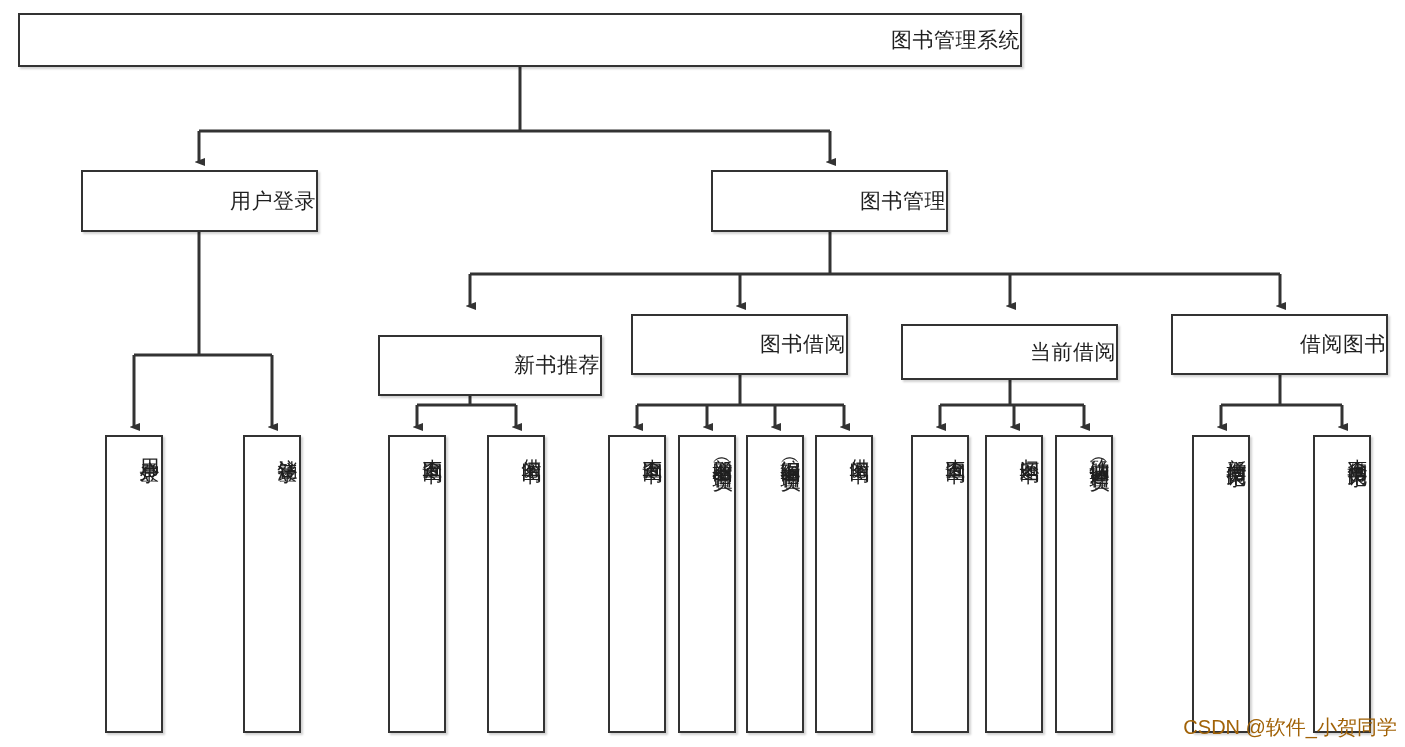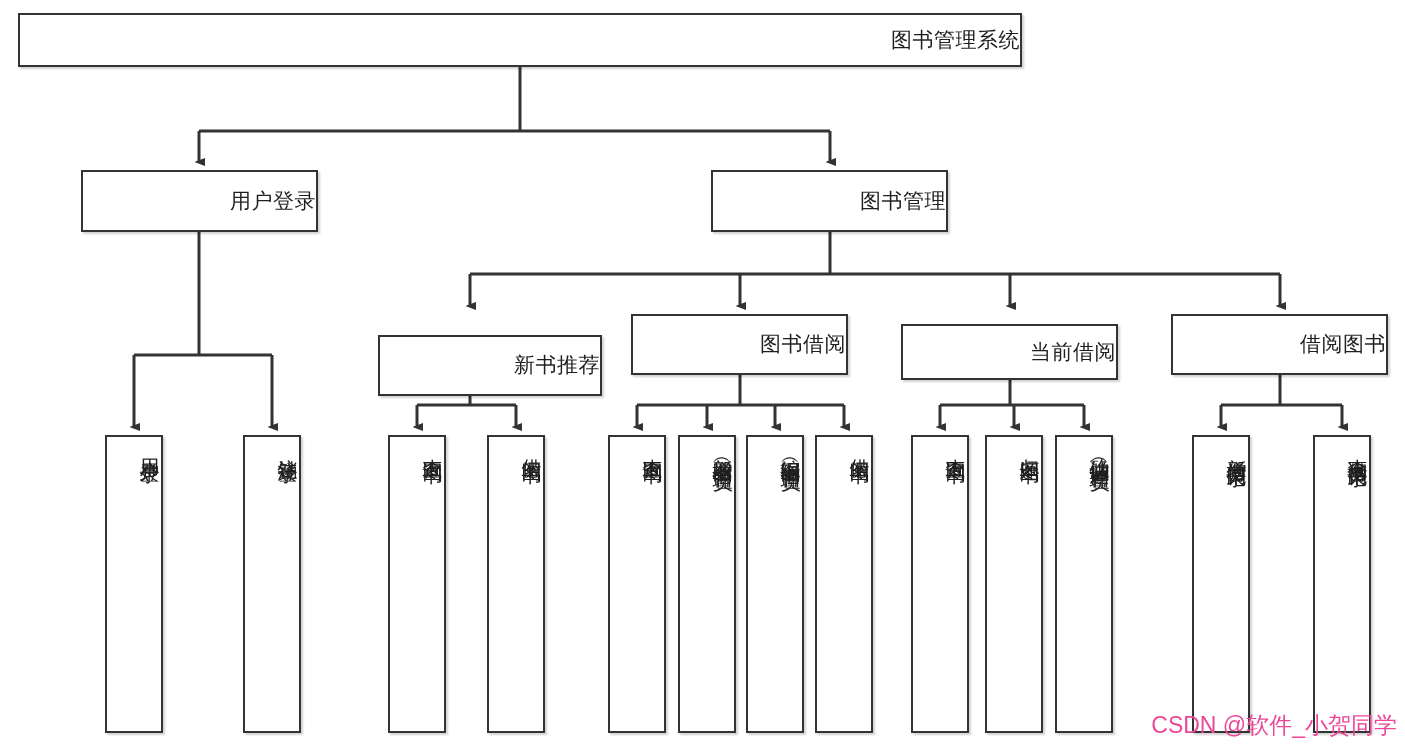--- a/index.html
+++ b/index.html
@@ -57,22 +57,22 @@
     text-orientation: upright;
     font-size: 20px;
     line-height: 1.12;
     letter-spacing: 2px;
     white-space: nowrap;
   }
   .watermark {
     position: absolute;
     right: 8px;
     bottom: 6px;
-    font-size: 23px;
-    color: #ec4899;
+    font-size: 20px;
+    color: #a16207;
     white-space: nowrap;
     user-select: none;
     text-align: right;
   }
 </style>
 </head>
 <body>
 
 <div id="canvas">
 

